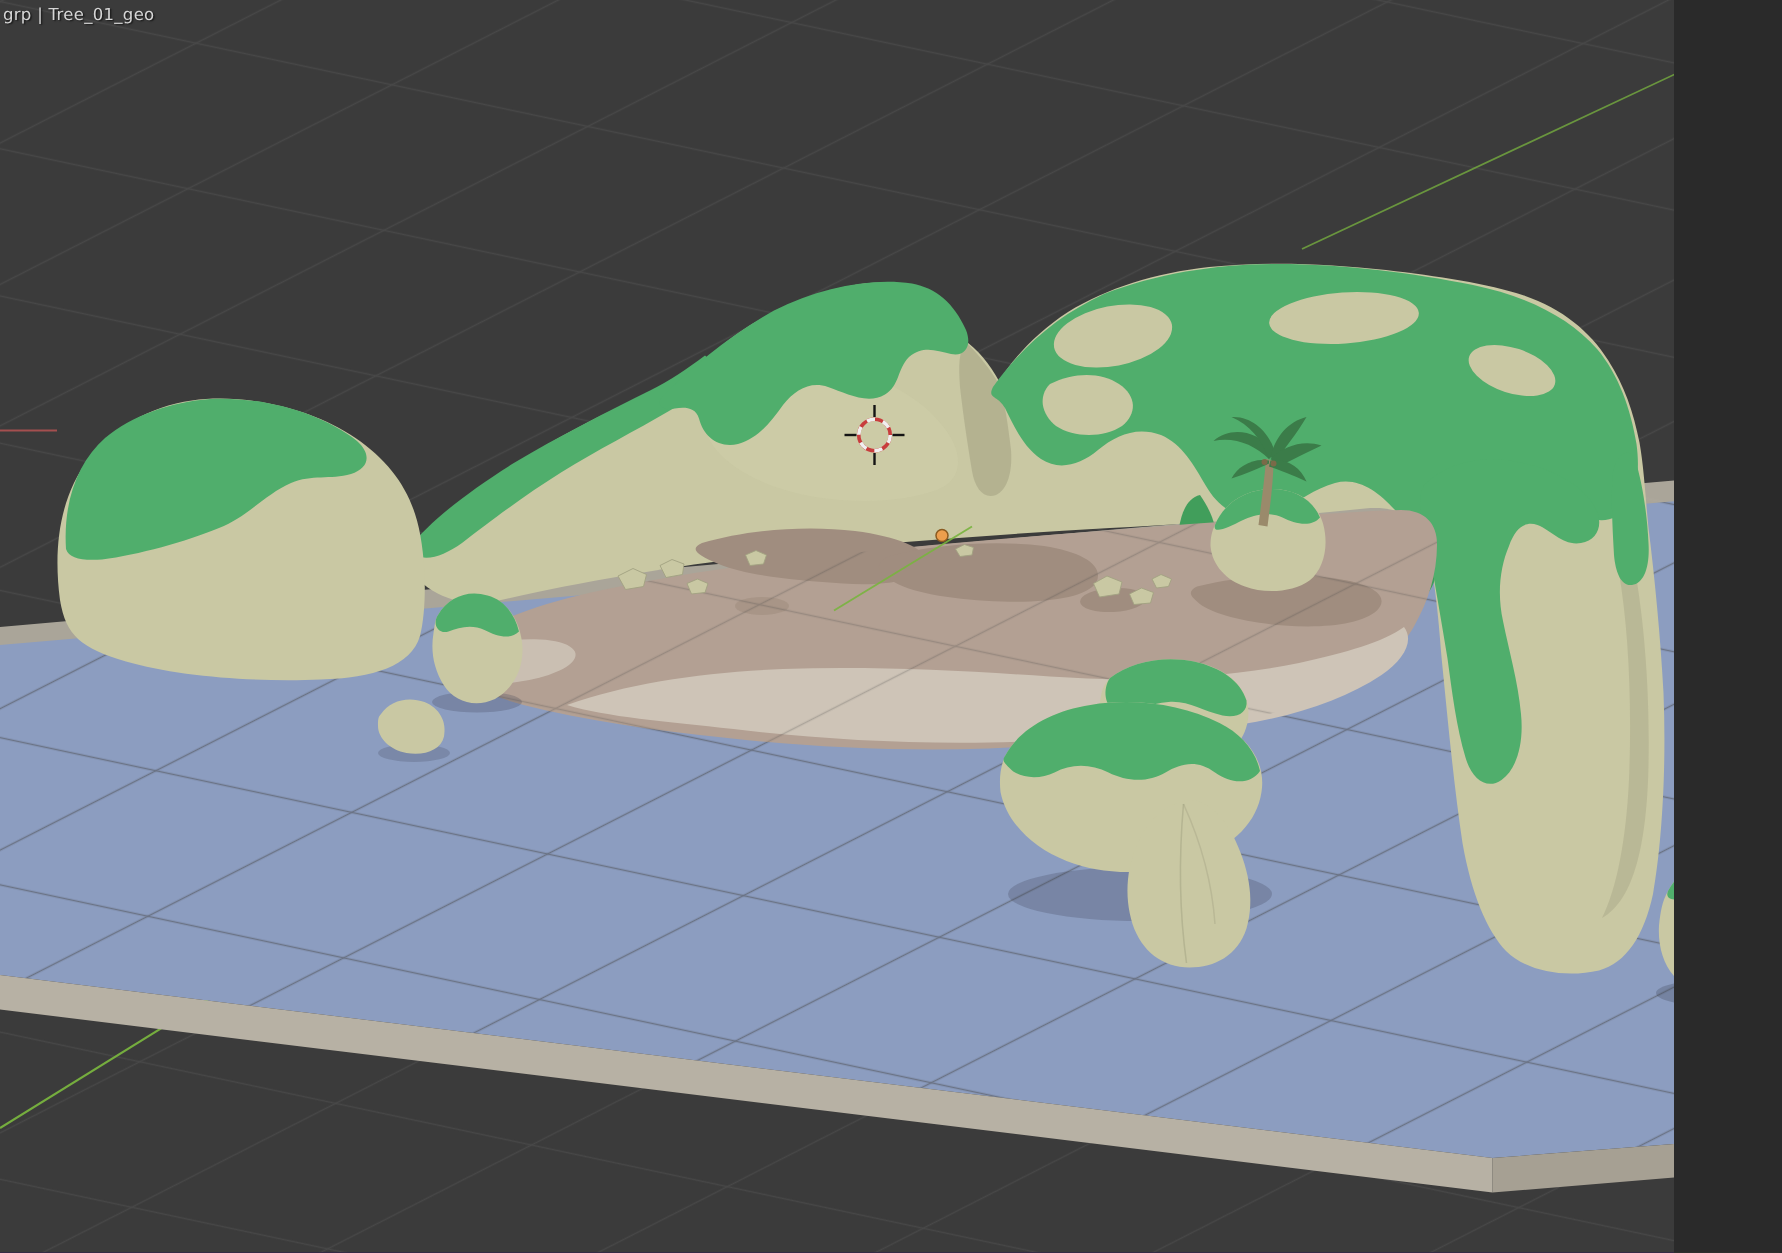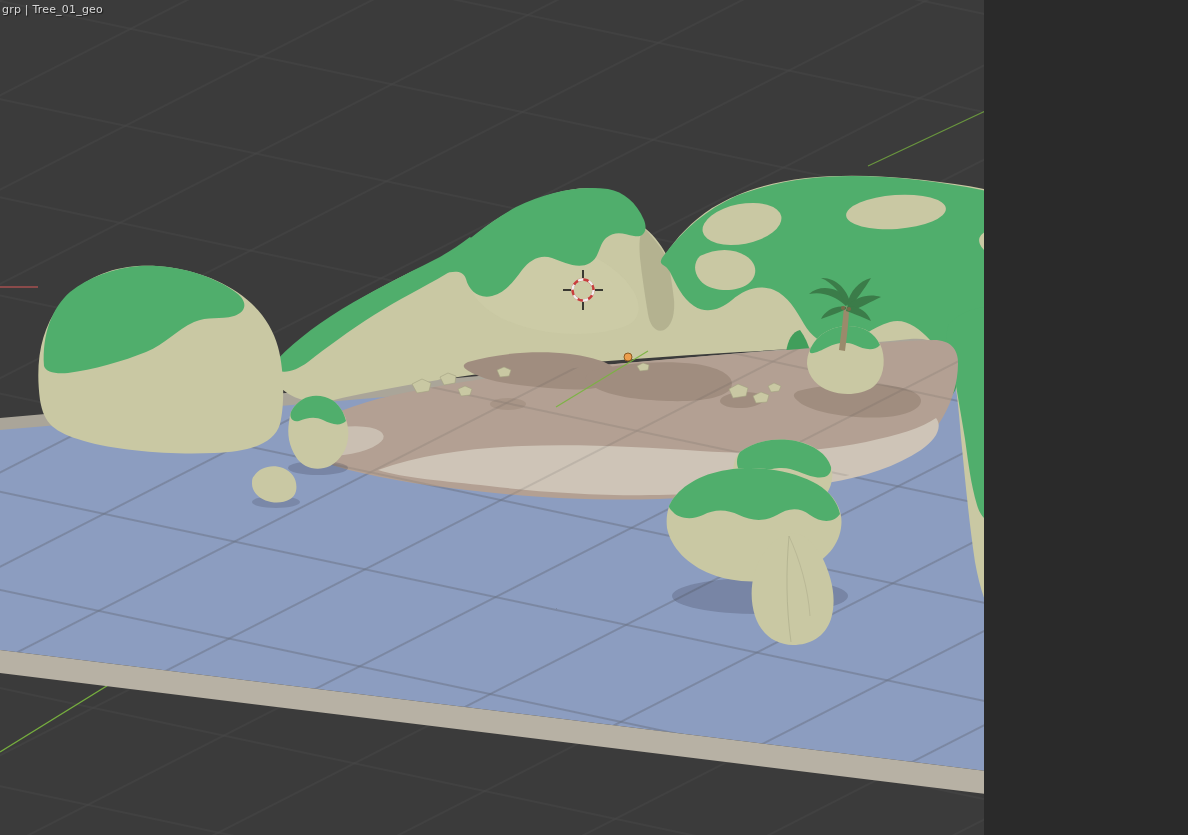--- a/index.html
+++ b/index.html
@@ -1,16 +1,16 @@
 <!DOCTYPE html>
 <html><head>
 <meta charset="utf-8">
 <style>
   html,body{margin:0;padding:0;background:#2a2a2a;}
-  .stage{position:relative;width:984px;height:835px;overflow:hidden;background:#4c1d95;
+  .stage{position:relative;width:1116px;height:835px;overflow:hidden;background:#4c1d95;
          font-family:"DejaVu Sans","Liberation Sans",sans-serif;}
   .stage svg{position:absolute;left:0;top:0;}
   .breadcrumb{position:absolute;left:2px;top:3px;font-size:11px;color:#d6d6d6;
               text-shadow:1px 1px 1px rgba(0,0,0,.6);letter-spacing:.2px;user-select:none;}
 </style>
 </head>
 <body>
 
 <div class="stage">
 

